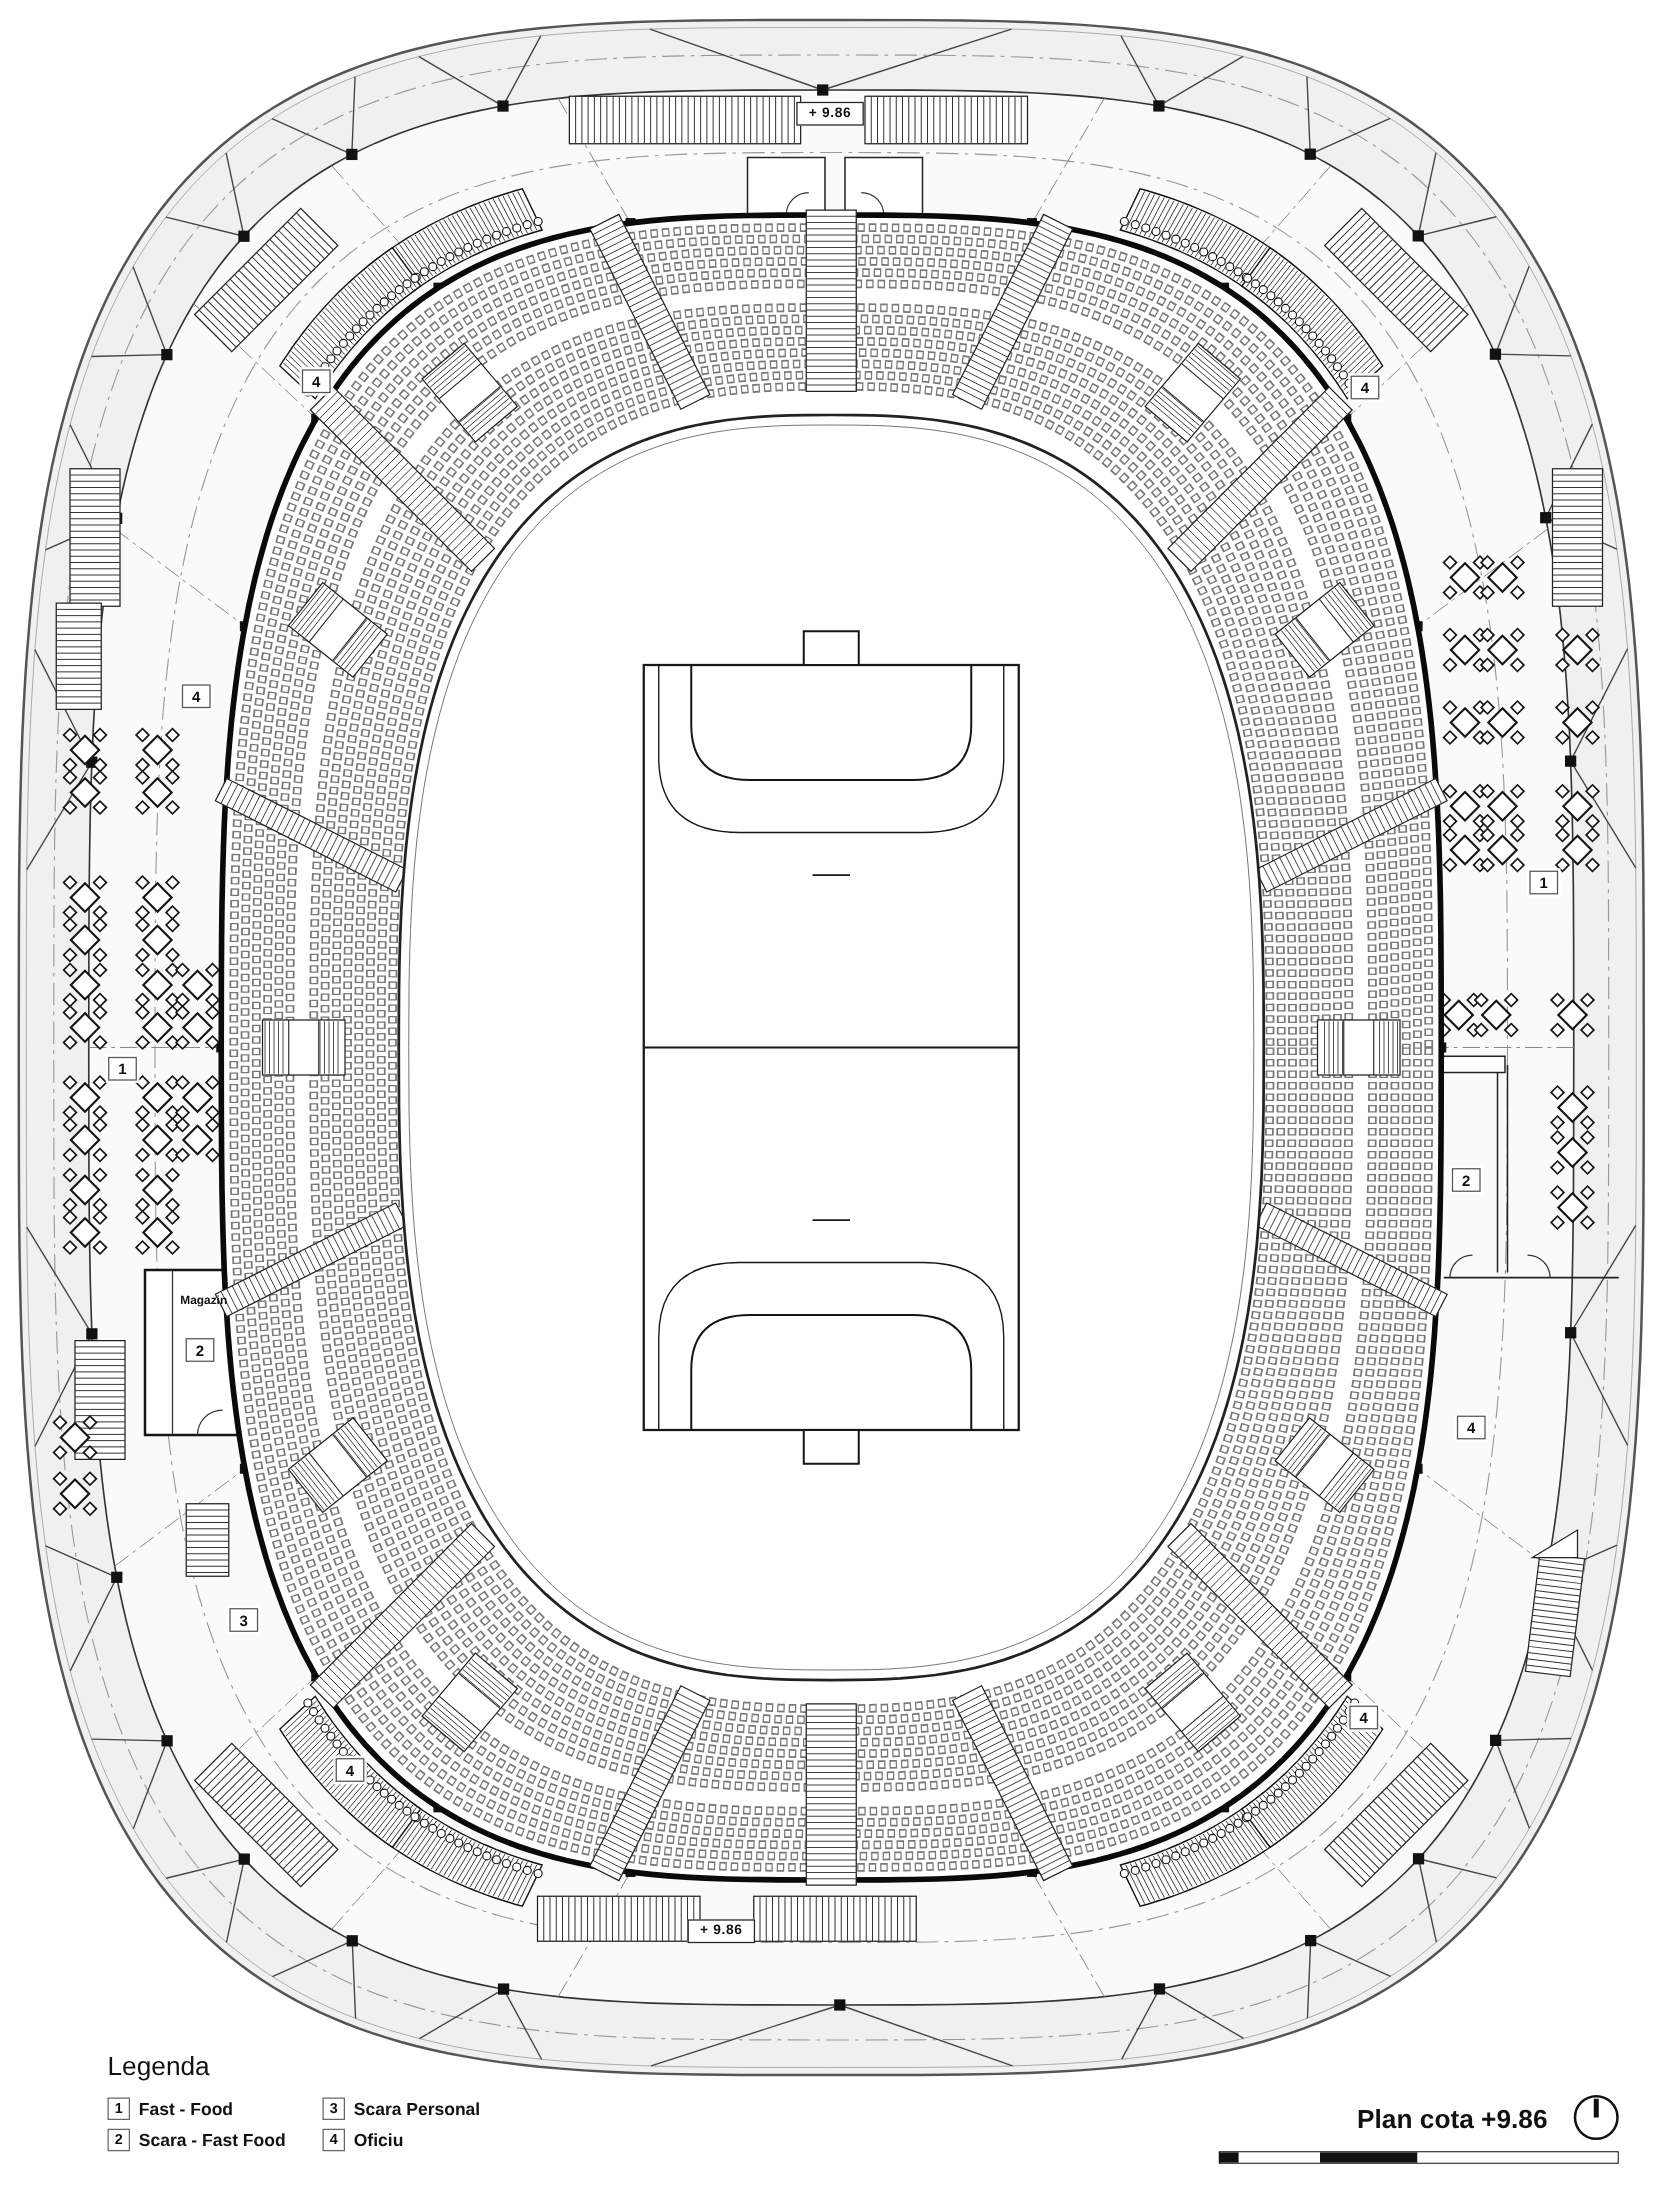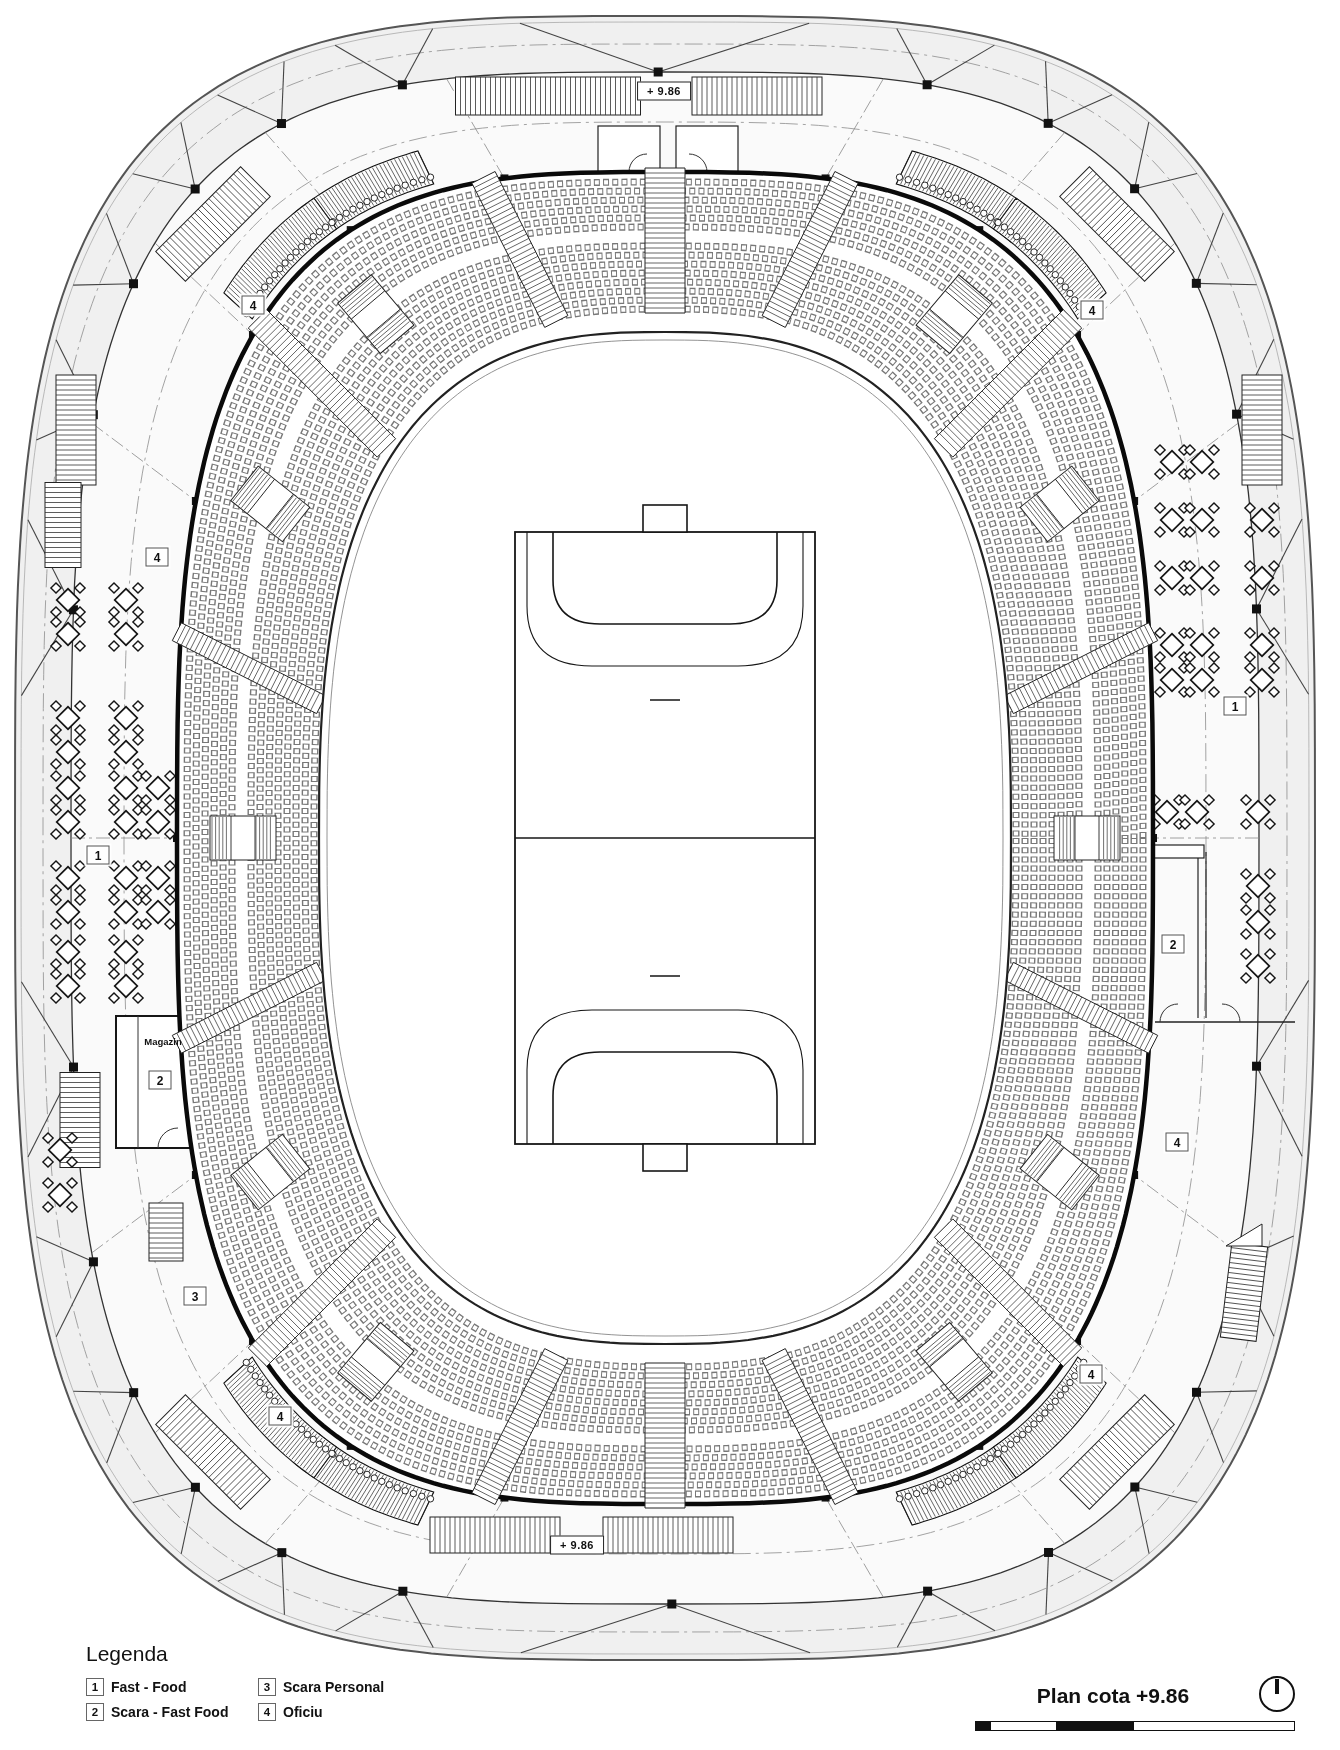--- a/index.html
+++ b/index.html
@@ -13,21 +13,21 @@
   .elev{position:absolute;transform:translate(-50%,-50%);border:1.2px solid #222;background:#fff;
         color:#111;font-size:11px;font-weight:700;padding:3px 9px;letter-spacing:.5px;z-index:5;line-height:1}
   .roomlbl{position:absolute;transform:translate(-50%,-50%);font-size:9.5px;font-weight:700;color:#111;z-index:5}
   .legend{position:absolute;left:86px;top:1642px;z-index:6}
   .legend-title{font-size:21px;font-weight:400;color:#111;margin-bottom:8px}
   .legend-grid{display:grid;grid-auto-flow:column;grid-template-rows:repeat(2,25px);
                grid-template-columns:172px auto;align-items:center}
   .legend-item{display:flex;align-items:center;gap:7px;font-size:14px;font-weight:700;color:#111}
   .lnum{width:16px;height:16px;border:1px solid #666;display:flex;align-items:center;
         justify-content:center;font-size:11.5px;font-weight:700;background:#fff;flex:0 0 auto}
-  .plan-title{position:absolute;left:988px;top:1684px;width:250px;text-align:center;
+  .plan-title{position:absolute;left:988px;top:1684px;width:250px;text-align:right;
               font-size:21px;font-weight:700;color:#111;z-index:6}
   .north{position:absolute;left:1259px;top:1676px;width:32px;height:32px;border:2px solid #111;
          border-radius:50%;z-index:6;background:#fff}
   .needle{position:absolute;left:50%;top:1px;width:4px;height:15px;background:#111;transform:translateX(-50%)}
   .scalebar{position:absolute;left:975px;top:1721px;width:318px;height:8px;border:1px solid #111;
             display:flex;z-index:6;background:#fff}
   .sb1{width:15px;background:#111}.sb2{width:65px;background:#fff}
   .sb3{width:78px;background:#111}.sb4{flex:1;background:#fff}
 </style>
 </head>

